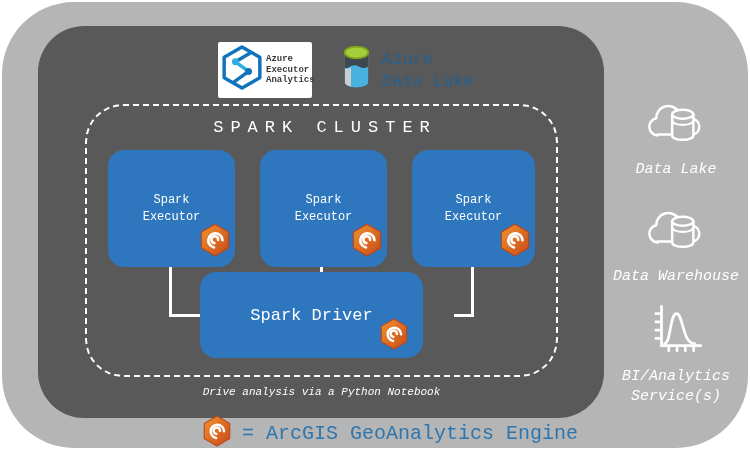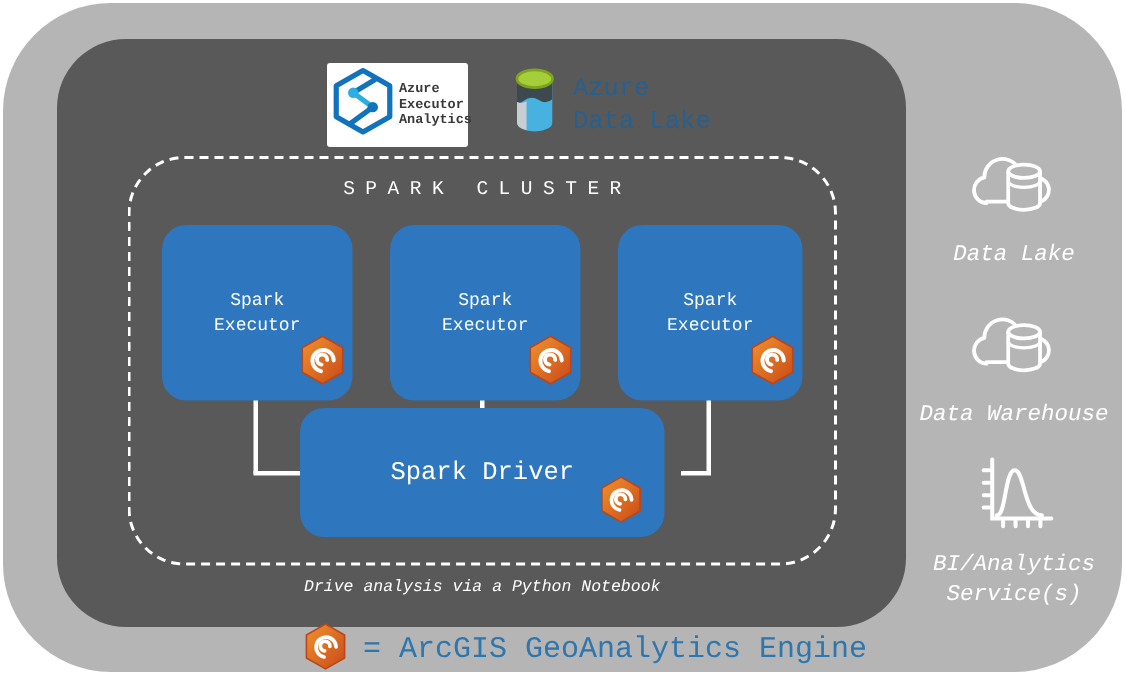--- a/index.html
+++ b/index.html
@@ -11,26 +11,26 @@
   
   .logo-box{position:absolute;left:218px;top:42px;width:94px;height:56px;background:#ffffff;
             display:flex;align-items:center;gap:3px;padding:0 3px;box-sizing:border-box;border-radius:2px;}
   .synapse-text{font-size:9px;font-weight:bold;color:#3a3a3a;line-height:1.2;}
   .datalake{position:absolute;left:341px;top:44px;display:flex;gap:10px;align-items:center;}
   .datalake-text{font-size:17px;color:#26608f;line-height:1.25;}
 
   
   .dotted{position:absolute;left:85px;top:104px;width:473px;height:273px;border:2px dashed #ffffff;border-radius:38px;box-sizing:border-box;}
   .cluster-title{position:absolute;left:85px;top:118px;width:473px;text-align:center;color:#ffffff;
-                 font-size:13px;letter-spacing:7px;text-indent:7px;}
+                 font-size:17px;letter-spacing:7px;text-indent:7px;}
   .box{position:absolute;background:#2e76bd;border-radius:16px;color:#ffffff;
        display:flex;align-items:center;justify-content:center;text-align:center;}
   .exec{top:150px;width:127px;height:117px;font-size:12px;line-height:1.4;}
   .exec .lbl{display:block;width:90px;margin:0 auto;}
-  .driver{left:200px;top:272px;width:243px;height:86px;font-size:17px;}
+  .driver{left:200px;top:272px;width:223px;height:86px;font-size:17px;}
   .badge{position:absolute;}
   .line{position:absolute;background:#ffffff;}
 
   .caption{position:absolute;left:85px;top:386px;width:473px;text-align:center;color:#ffffff;
            font-style:italic;font-size:11px;}
 
   
   .service{position:absolute;left:608px;width:136px;text-align:center;color:#ffffff;}
   .service .icn{display:block;margin:0 auto;}
   .svc-label{font-style:italic;font-size:15px;line-height:1.35;margin-top:8px;}

